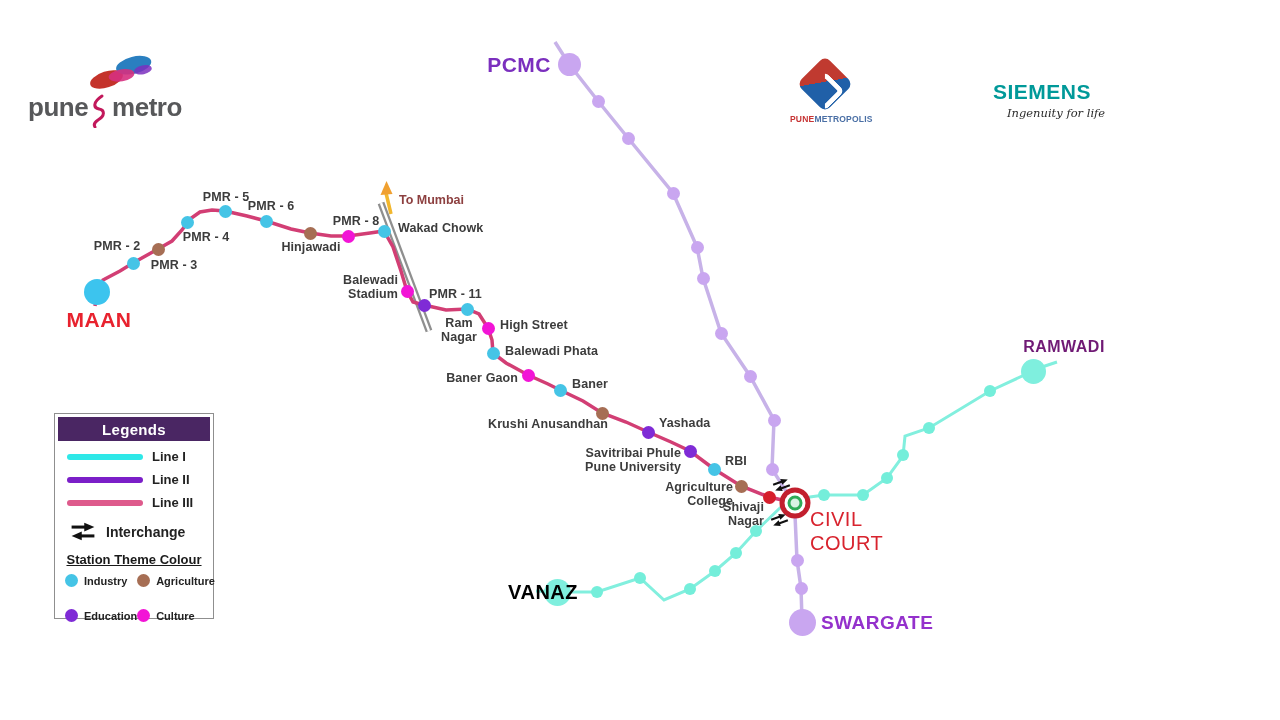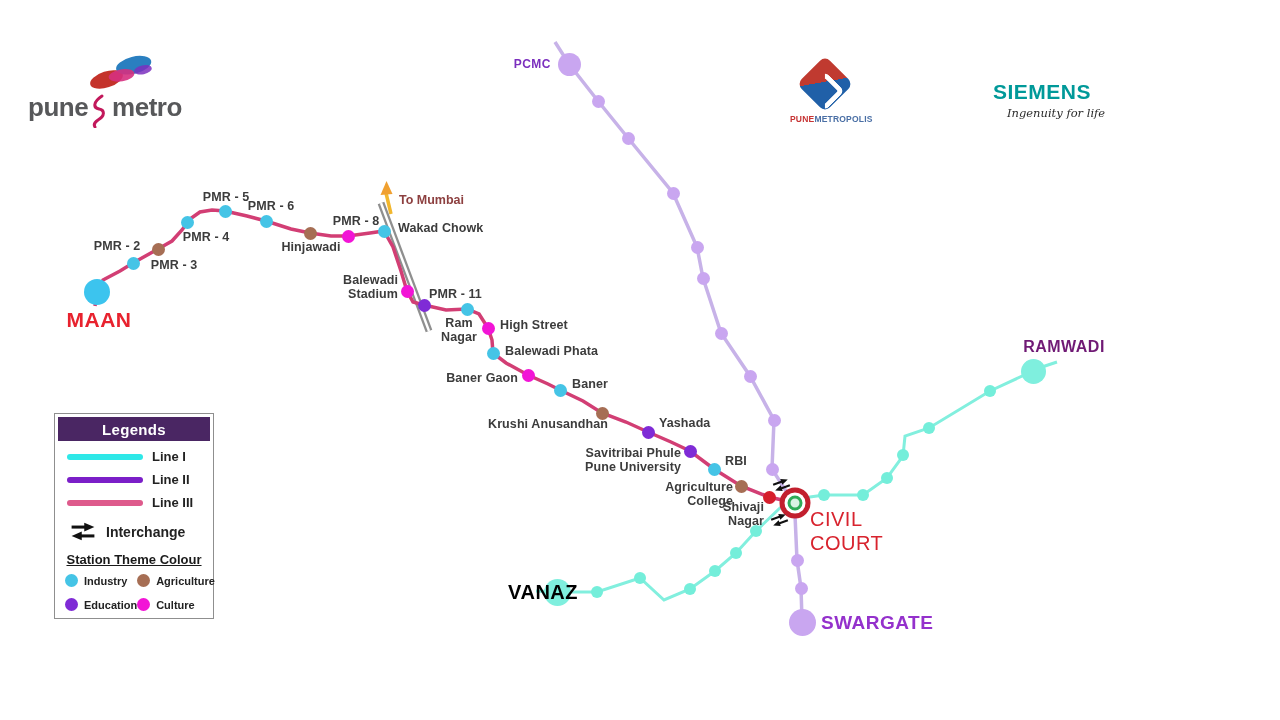--- a/index.html
+++ b/index.html
@@ -35,21 +35,21 @@
           display:flex;align-items:center;justify-content:center;
           font-size:15px;font-weight:700;letter-spacing:.3px;}
   .legend-row{display:flex;align-items:center;margin:8px 10px 0 12px;}
   .swatch{width:76px;height:6px;border-radius:3px;margin-right:9px;flex:0 0 auto;}
   .legend-line-label{font-size:13px;font-weight:600;color:#222;}
   .legend-inter{display:flex;align-items:center;margin:12px 10px 0 14px;}
   .legend-inter-label{font-size:14px;font-weight:600;color:#222;margin-left:9px;}
   .legend-theme-title{margin-top:11px;text-align:center;font-size:13px;font-weight:700;
           color:#1a1a1a;text-decoration:underline;}
   .legend-theme-grid{display:grid;grid-template-columns:1fr 1fr;margin:7px 4px 0 10px;
-          row-gap:11px;}
+          row-gap:22px;}
   .legend-theme-item{display:flex;align-items:center;}
   .theme-dot{width:13px;height:13px;border-radius:50%;margin-right:6px;flex:0 0 auto;}
   .legend-theme-label{font-size:11px;font-weight:600;color:#222;}
   
   .pm-logo{position:absolute;left:28px;top:50px;z-index:5;}
   .pm-text{display:flex;align-items:flex-end;font-size:26px;font-weight:700;
            color:#57585A;letter-spacing:-.5px;line-height:1;}
   .pmetro-logo{position:absolute;left:790px;top:60px;width:70px;z-index:5;text-align:center;}
   .pmetro-diamond{width:40px;height:40px;margin:4px auto 10px;border-radius:7px;
        transform:rotate(45deg);background:linear-gradient(125deg,#C03A30 46%,#2060A8 46%);
@@ -193,21 +193,21 @@
       <div class="slabel a-start" style="left: 725px; top: 461px;">RBI</div>
       <div class="dot" style="left: 734.5px; top: 479.5px; width: 13px; height: 13px; background: rgb(166, 110, 84);"></div>
       <div class="slabel a-end" style="left: 733px; top: 494px;">Agriculture
 College</div>
       <div class="dot" style="left: 762.5px; top: 490.5px; width: 13px; height: 13px; background: rgb(214, 31, 44);"></div>
       <div class="slabel a-end" style="left: 764px; top: 514px;">Shivaji
 Nagar</div>
       <div class="dot" style="left: 84px; top: 279px; width: 26px; height: 26px; background: rgb(60, 196, 238);"></div>
       <div class="tlabel a-middle" style="left: 99px; top: 320px; color: rgb(232, 34, 46); font-size: 21px;">MAAN</div>
       <div class="dot" style="left: 557.5px; top: 52.5px; width: 23px; height: 23px; background: rgb(201, 166, 240);"></div>
-      <div class="tlabel a-end" style="left: 551px; top: 65px; color: rgb(123, 47, 190); font-size: 12px;">PCMC</div>
+      <div class="tlabel a-end" style="left: 551px; top: 65px; color: rgb(123, 47, 190); font-size: 21px;">PCMC</div>
       <div class="dot" style="left: 788.5px; top: 608.5px; width: 27px; height: 27px; background: rgb(201, 166, 240);"></div>
       <div class="tlabel a-start" style="left: 821px; top: 623px; color: rgb(148, 49, 204); font-size: 19px;">SWARGATE</div>
       <div class="dot" style="left: 543.5px; top: 578.5px; width: 27px; height: 27px; background: rgb(127, 239, 222);"></div>
       <div class="tlabel a-end" style="left: 533px; top: 592px; color: #000000; font-size: 20px; margin-left: 45px;">VANAZ</div>
       <div class="dot" style="left: 1020.5px; top: 358.5px; width: 25px; height: 25px; background: rgb(127, 239, 222);"></div>
       <div class="tlabel a-middle" style="left: 1064px; top: 347px; color: #701a75; font-size: 16px;">RAMWADI</div>
     </div>
 
   <div class="hub"></div>
   <div class="cc-label">CIVIL

